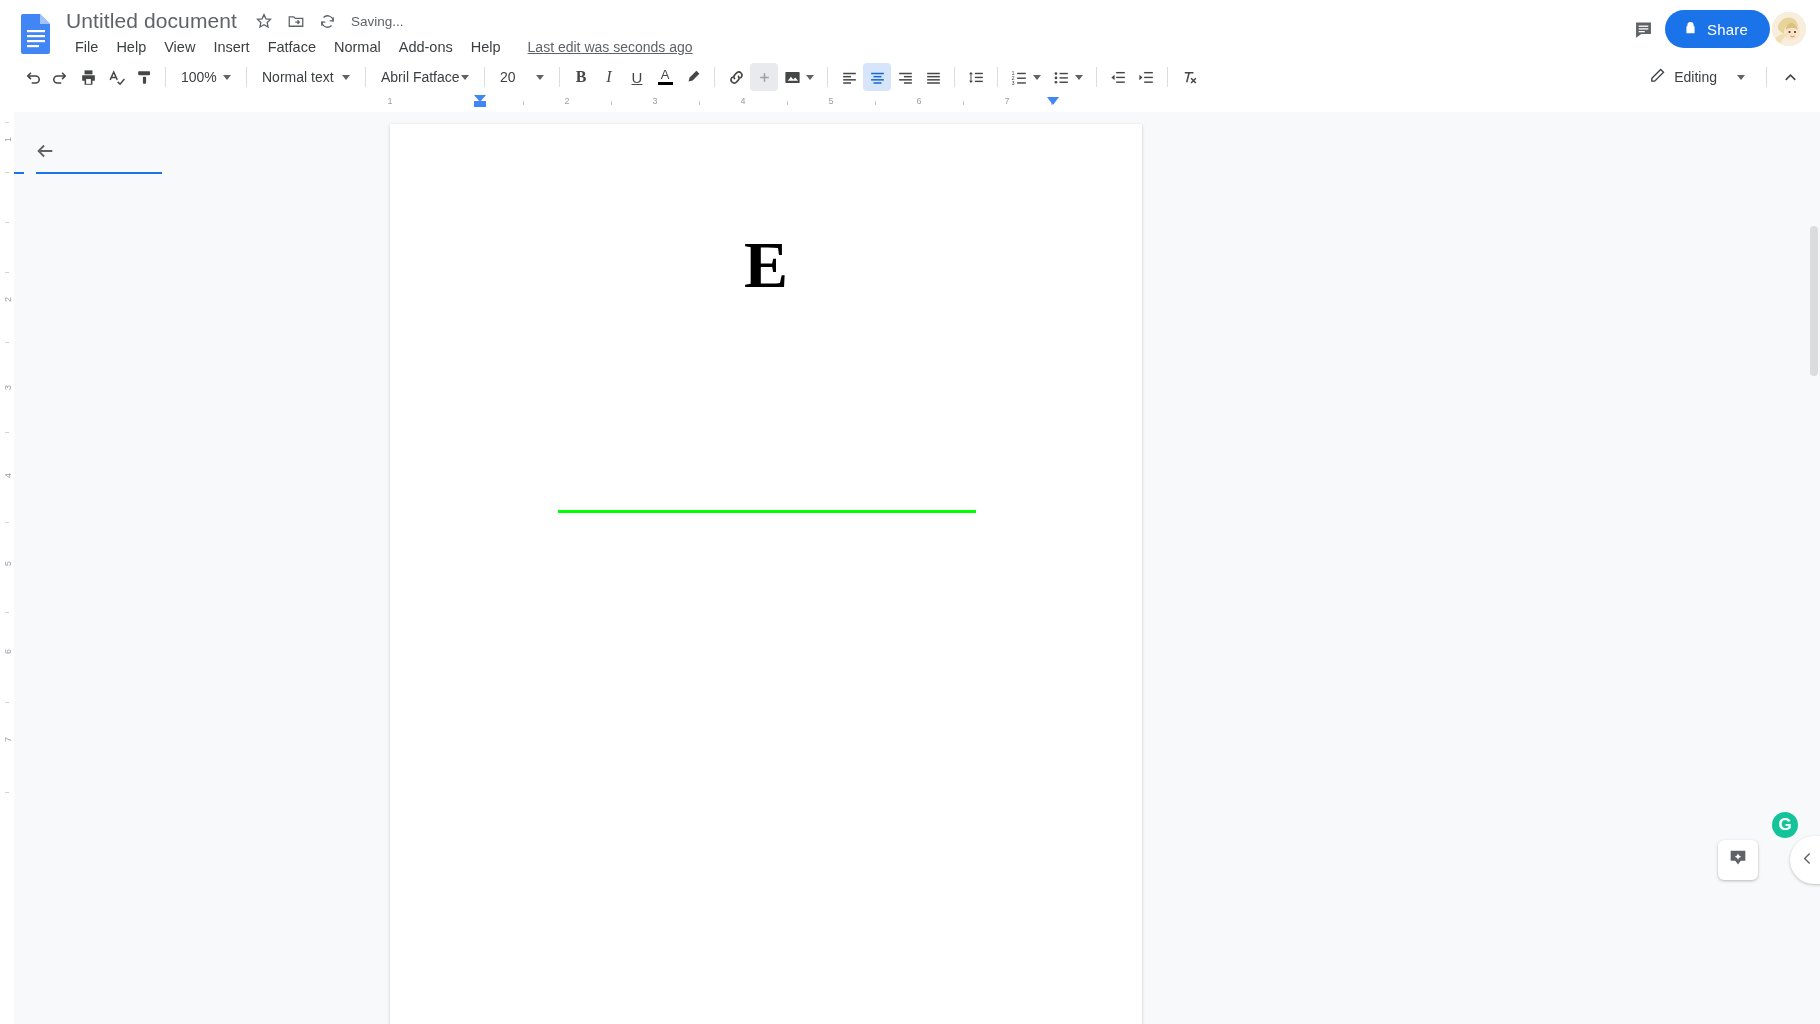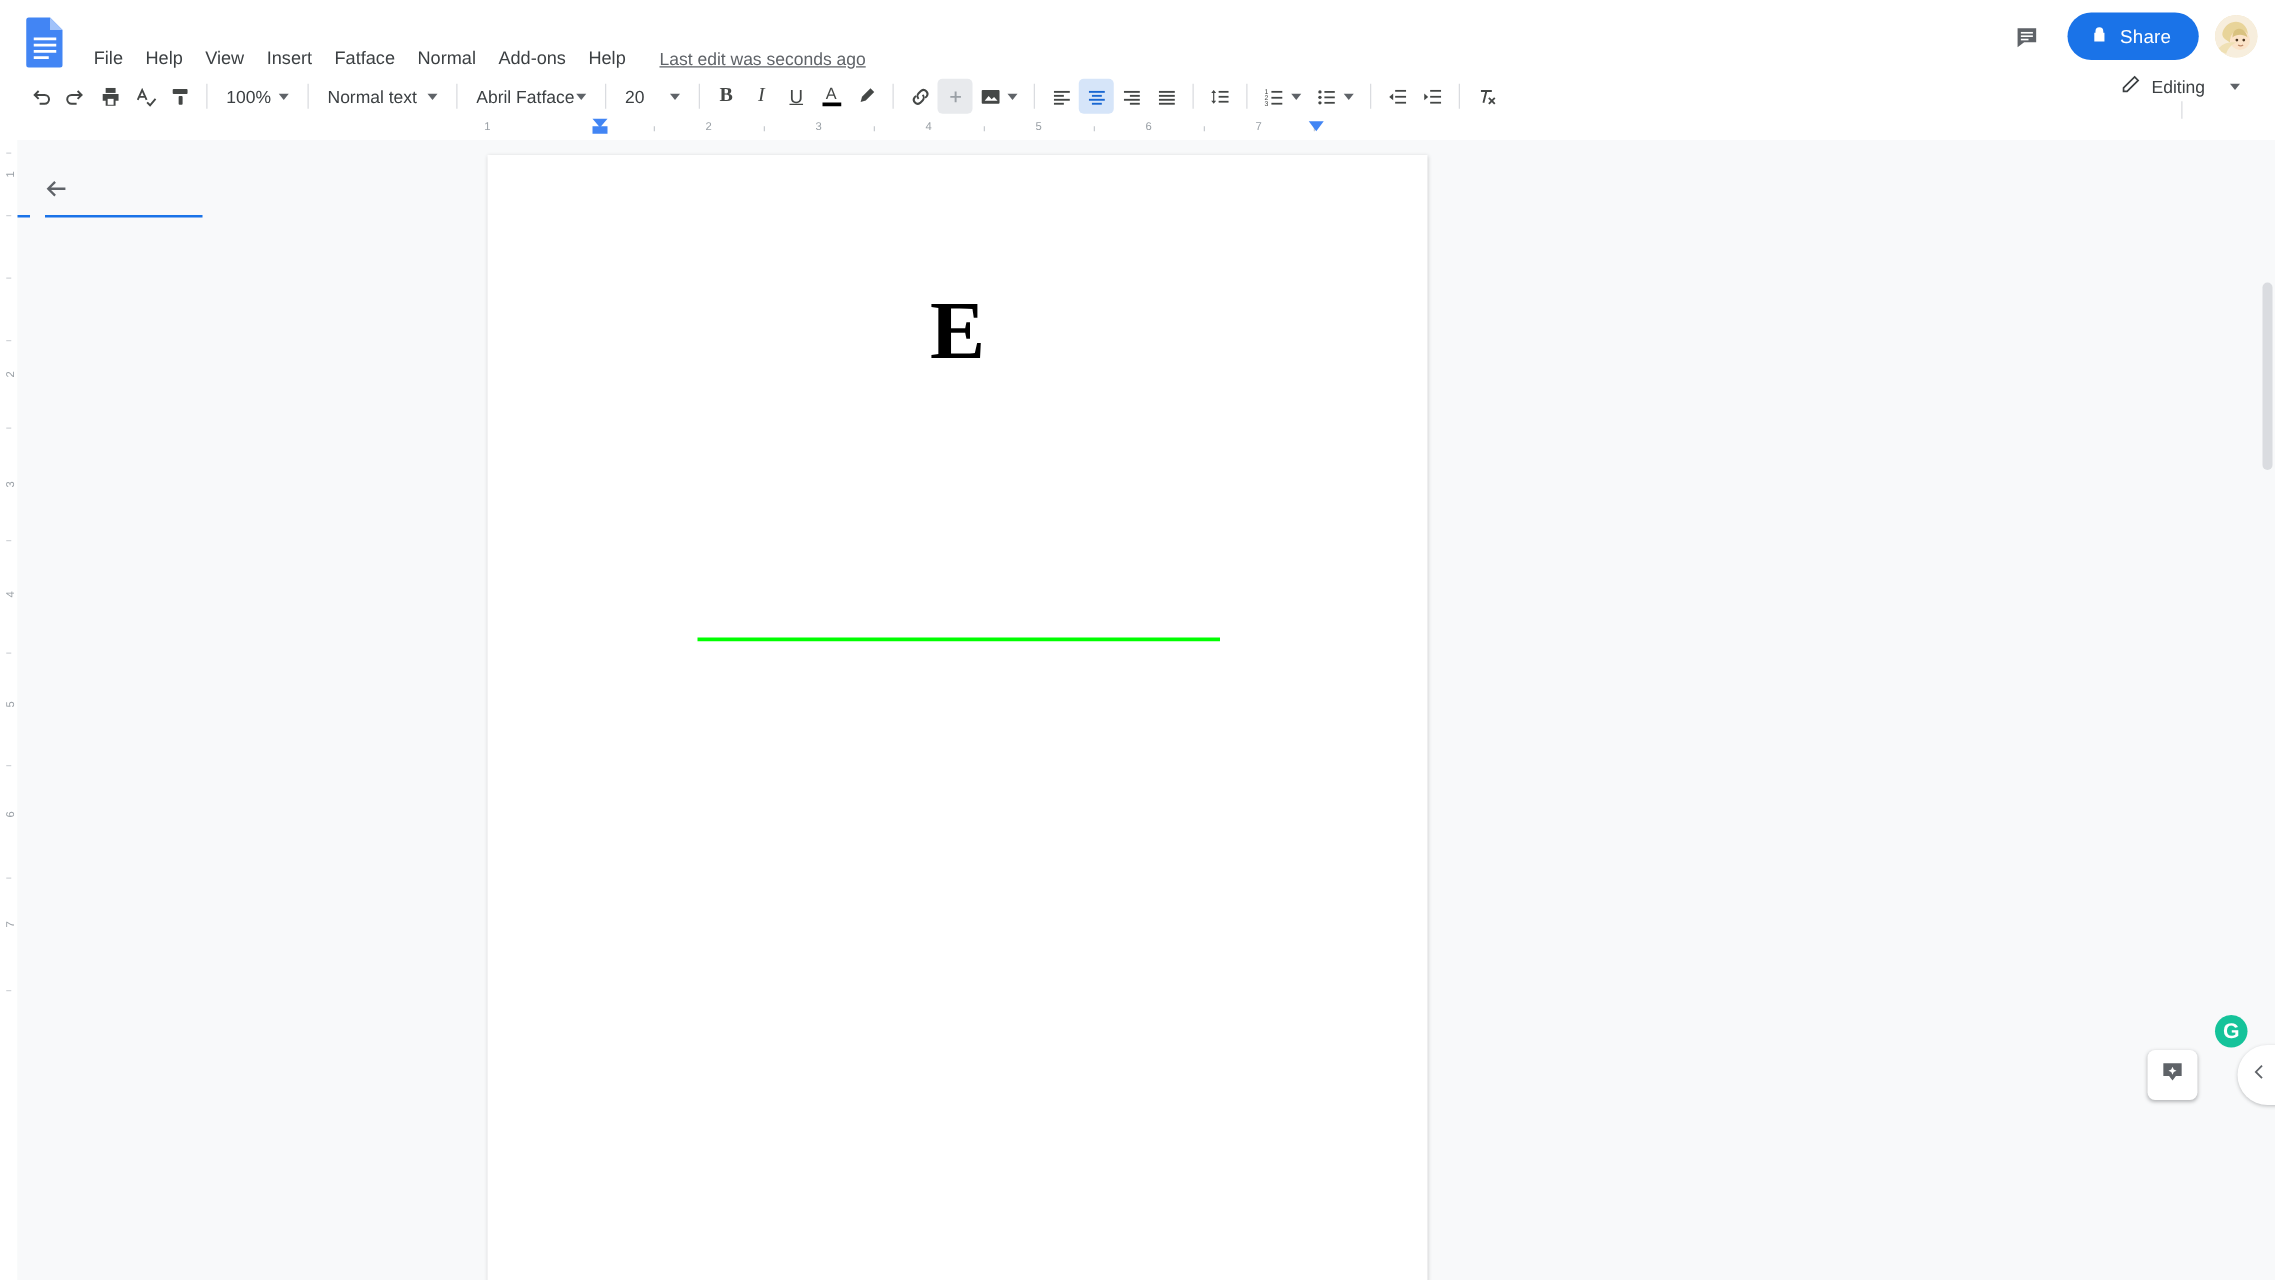--- a/index.html
+++ b/index.html
@@ -41,21 +41,21 @@
     font-size: 14.5px; color: #3c4043; padding: 3px 9px; border-radius: 3px;
     cursor: pointer;
   }
   .last-edit {
     font-size: 14px; color: #5f6368; text-decoration: underline;
     margin-left: 18px; cursor: pointer;
   }
 
   .hdr-right {
     position: absolute; right: 14px; top: 10px;
-    display: flex; align-items: center; gap: 13px;
+    display: flex; align-items: center; gap: 2px;
   }
   .comment-btn {
     width: 38px; height: 38px; display: flex; align-items: center;
     justify-content: center; border-radius: 50%; cursor: pointer; color:#5f6368;
   }
   .share-btn {
     display: flex; align-items: center; gap: 9px;
     background: #1a73e8; color: #ffffff; border: none;
     height: 38px; padding: 0 22px 0 18px; border-radius: 19px;
     font-size: 15px; font-family: "Liberation Sans", sans-serif;
@@ -95,21 +95,21 @@
     border-right: 4px solid transparent; border-top: 5px solid #5f6368;
     margin-left: auto; margin-right: 4px;
   }
   .tb-lbl { white-space: nowrap; overflow: hidden; text-align: center; }
   .tb-mini {
     display:flex; align-items:center; cursor:pointer; border-radius:4px; flex:none;
   }
 
   .toolbar-right {
     position: absolute; right: 16px; top: 59px; height: 36px;
-    display: flex; align-items: center; gap: 2px; flex-direction: column;
+    display: flex; align-items: center; gap: 2px;
   }
   .editing-chip {
     display: flex; align-items: center; gap: 8px; height: 30px;
     padding: 0 8px 0 10px; border-radius: 4px; cursor: pointer;
     color: #3c4043; font-size: 14px;
   }
 
   
   .ruler {
     position: absolute; top: 95px; left: 0; width: 1820px; height: 16px;
@@ -237,20 +237,44 @@
     <svg width="36" height="44" viewBox="0 0 36 44">
       <path d="M5 2 h17 l10 10 v28 a2 2 0 0 1-2 2 H5 a2 2 0 0 1-2-2 V4 a2 2 0 0 1 2-2z" fill="#4285f4"></path>
       <path d="M22 2 l10 10 h-10z" fill="#a1c2fa"></path>
       <rect x="9" y="18" width="18" height="2.2" fill="#ffffff"></rect>
       <rect x="9" y="23" width="18" height="2.2" fill="#ffffff"></rect>
       <rect x="9" y="28" width="18" height="2.2" fill="#ffffff"></rect>
       <rect x="9" y="33" width="12" height="2.2" fill="#ffffff"></rect>
     </svg>
   </div>
 
+  <div class="title-row">
+    <span class="doc-title">Untitled document</span>
+
+    <span class="hdr-icon">
+      <svg width="18" height="18" viewBox="0 0 24 24" fill="none" stroke="currentColor" stroke-width="1.7">
+        <path d="M12 3.5 l2.6 5.6 6.1.7-4.5 4.2 1.2 6-5.4-3-5.4 3 1.2-6L3.3 9.8l6.1-.7z"></path>
+      </svg>
+    </span>
+
+    <span class="hdr-icon">
+      <svg width="18" height="18" viewBox="0 0 24 24" fill="none" stroke="currentColor" stroke-width="1.7">
+        <path d="M3 6.5h6l2 2h10v10.5H3z"></path>
+        <path d="M11 13.5h5M14 11l2.5 2.5L14 16"></path>
+      </svg>
+    </span>
+
+    <span class="hdr-icon">
+      <svg width="17" height="17" viewBox="0 0 24 24" fill="none" stroke="currentColor" stroke-width="1.8">
+        <path d="M20 12a8 8 0 0 0-13.7-5.6M4 12a8 8 0 0 0 13.7 5.6"></path>
+        <path d="M20 6v5h-5M4 18v-5h5"></path>
+      </svg>
+    </span>
+    <span class="saving-txt">Saving...</span>
+  </div>
 
   <div class="menubar">
     <span class="menu-item">File</span>
     <span class="menu-item">Help</span>
     <span class="menu-item">View</span>
     <span class="menu-item">Insert</span>
     <span class="menu-item">Fatface</span>
     <span class="menu-item">Normal</span>
     <span class="menu-item">Add-ons</span>
     <span class="menu-item">Help</span>

